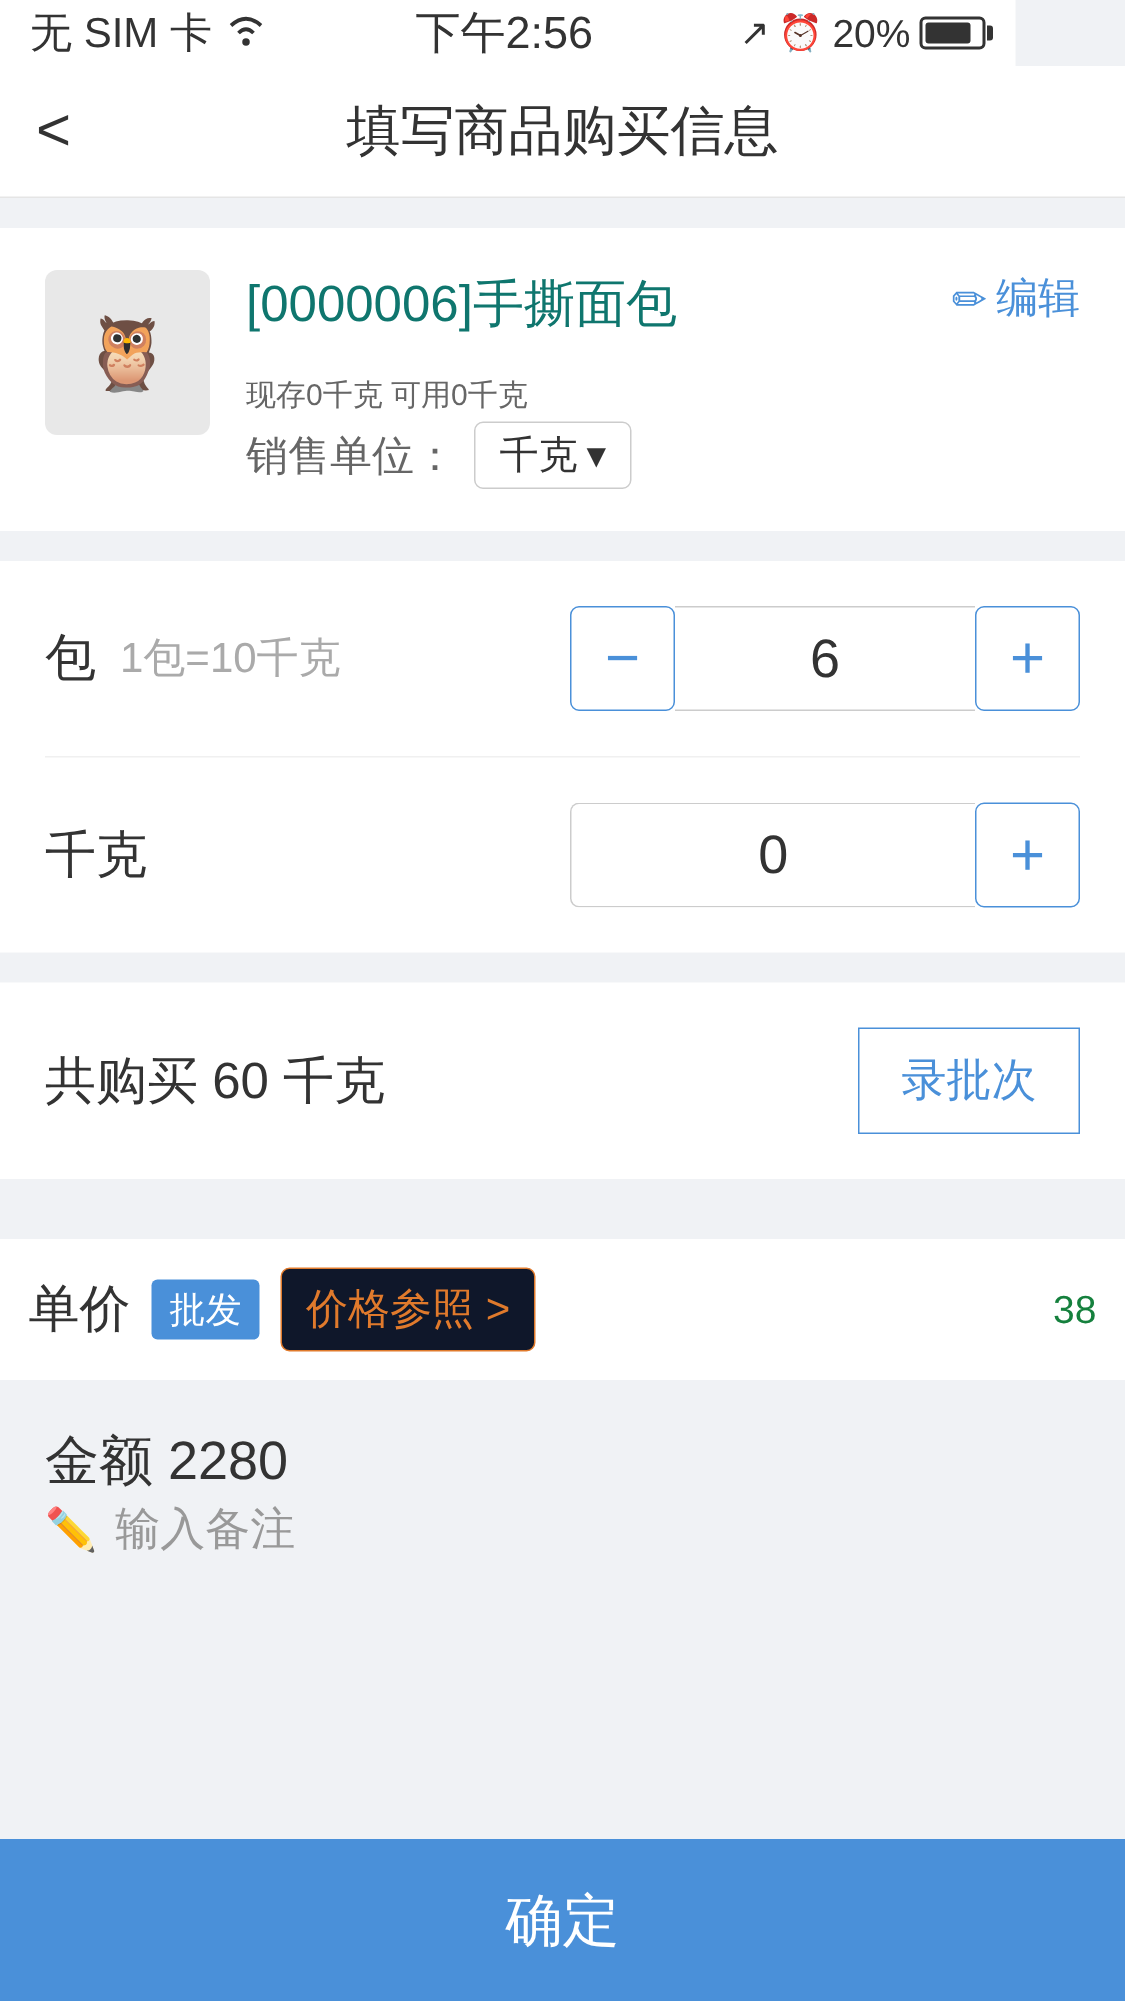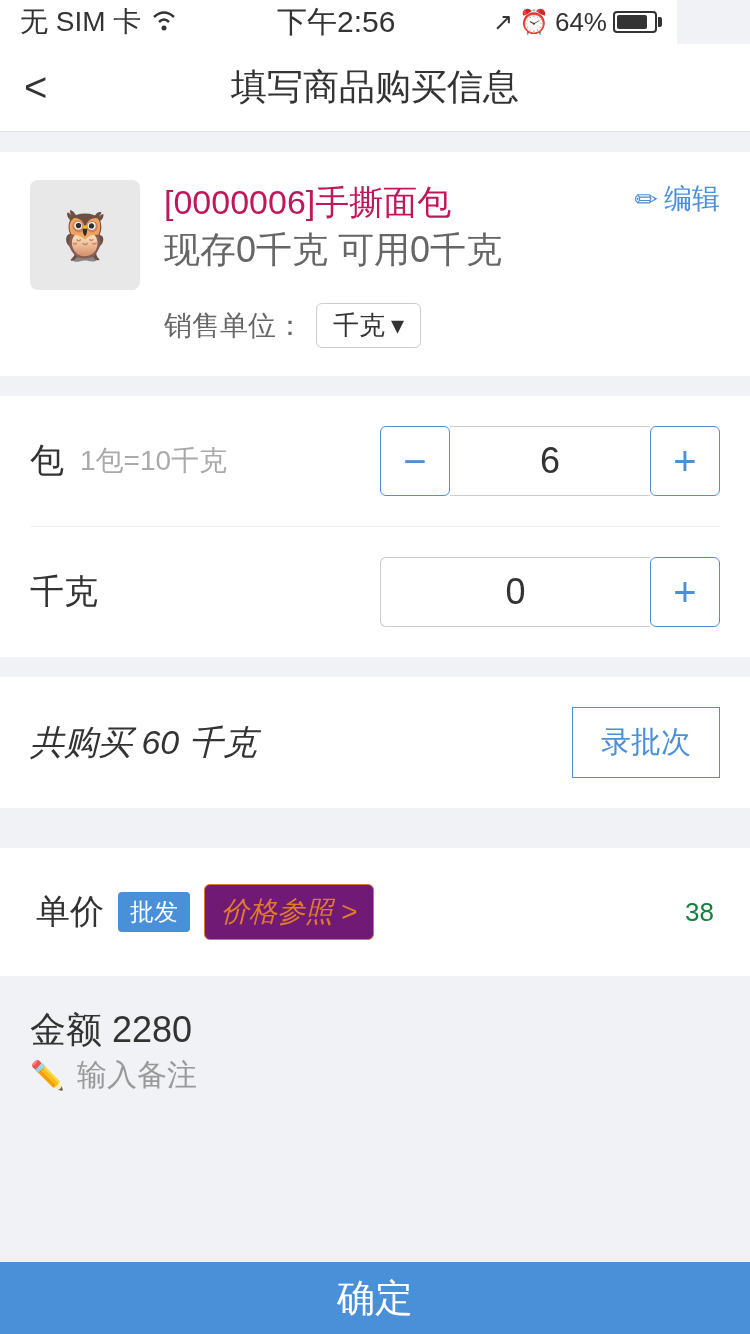--- a/index.html
+++ b/index.html
@@ -115,27 +115,27 @@
     .owl-icon {
       font-size: 48px;
       color: #999;
     }
     .product-info {
       flex: 1;
     }
     .product-name {
       font-size: 34px;
       font-weight: 500;
-      color: #be185d;
-      margin-bottom: 0;
+      color: #0f766e;
+      margin-bottom: 24px;
     }
     .product-stock {
-      font-size: 36px;
+      font-size: 20px;
       color: #666;
-      margin-bottom: 28px;
+      margin-bottom: 4px;
     }
     .product-unit-row {
       display: flex;
       align-items: center;
       gap: 12px;
       font-size: 28px;
       color: #666;
     }
     .unit-select {
       border: 1px solid #ccc;
@@ -239,36 +239,35 @@
       background: #fff;
       padding: 30px;
       display: flex;
       align-items: center;
       justify-content: space-between;
       margin-top: 20px;
     }
     .total-text {
       font-size: 34px;
       color: #333;
-      font-style: italic;
     }
     .batch-btn {
       border: 1px solid #4a90d9;
       color: #4a90d9;
       font-size: 30px;
       padding: 14px 28px;
       border-radius: 0;
       background: #fff;
       cursor: pointer;
     }
 
     
     .price-section {
       background: #fff;
-      padding: 36px;
+      padding: 19px;
       margin-top: 20px;
       display: flex;
       align-items: center;
       justify-content: space-between;
     }
     .price-left {
       display: flex;
       align-items: center;
       gap: 14px;
     }
@@ -282,26 +281,25 @@
       font-size: 24px;
       padding: 4px 12px;
       border-radius: 4px;
     }
     .price-ref-btn {
       border: 1px solid #e07a2c;
       color: #e07a2c;
       font-size: 28px;
       padding: 8px 16px;
       border-radius: 6px;
-      background: #701a75;
+      background: #0f172a;
       display: flex;
       align-items: center;
       gap: 4px;
       cursor: pointer;
-      font-style: italic;
     }
     .price-value {
       font-size: 26px;
       color: #15803d;
       font-weight: 500;
     }
 
     
     .amount-section {
       background: #f0f2f5;
@@ -330,21 +328,21 @@
       height: 280px;
       background: #f0f2f5;
     }
 
     
     .confirm-btn {
       position: fixed;
       bottom: 0;
       left: 0;
       width: 750px;
-      height: 72px;
+      height: 108px;
       background: #4a90d9;
       color: #fff;
       font-size: 38px;
       border: none;
       display: flex;
       align-items: center;
       justify-content: center;
       cursor: pointer;
     }
   </style>
@@ -360,21 +358,21 @@
           <path d="M10 13 Q15 8 20 13" stroke="#333" stroke-width="2.5" fill="none"></path>
           <path d="M5 8 Q15 -1 25 8" stroke="#333" stroke-width="2.5" fill="none"></path>
           <circle cx="15" cy="19" r="2.5" fill="#333"></circle>
         </svg>
     </span>
   </div>
   <div class="status-center">下午2:56</div>
   <div class="status-right">
     <span style="font-size:24px;">↗</span>
     <span style="font-size:24px;">⏰</span>
-    <span>64%</span>
+    <span>20%</span>
     <span class="battery-icon">
         <div class="battery-fill"></div>
       </span>
   </div>
 </div>
 
 <div class="nav-bar">
   <div class="nav-back">&lt;</div>
   <div class="nav-title">填写商品购买信息</div>
 </div>

